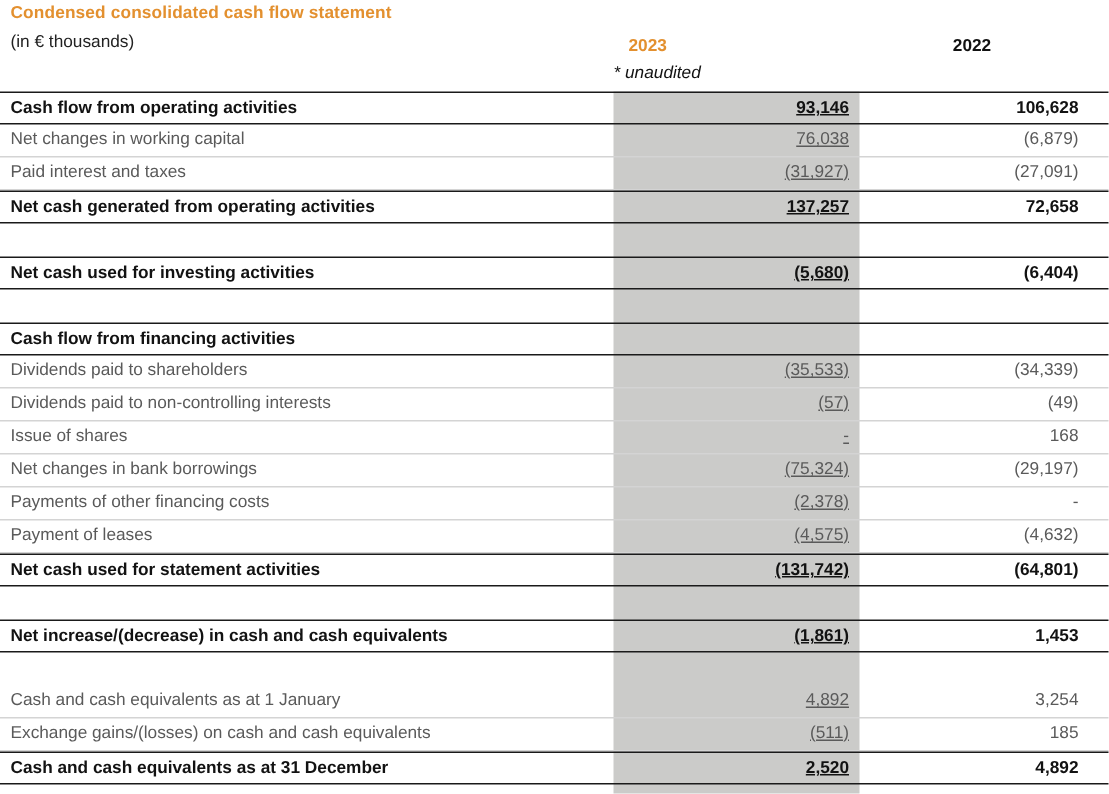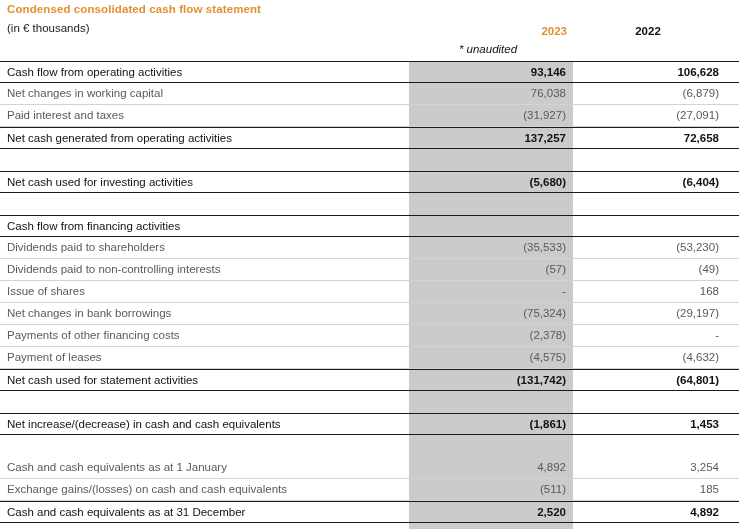--- a/index.html
+++ b/index.html
@@ -53,44 +53,44 @@
   .hdr-sub {
     position: absolute;
     left: 7px;
     top: 22px;
     font-size: 11.5px;
     color: #222222;
     white-space: nowrap;
   }
   .hdr-y1 {
     position: absolute;
-    left: 409px;
+    left: 419px;
     width: 158px;
     top: 25px;
-    text-align: right;
+    text-align: left;
     font-size: 11.5px;
     font-weight: bold;
     color: #e3902f;
   }
   .hdr-y2 {
     position: absolute;
     left: 577px;
     width: 142px;
     top: 25px;
     text-align: center;
     font-size: 11.5px;
     font-weight: bold;
     color: #111111;
   }
   .hdr-note {
     position: absolute;
     left: 409px;
     width: 158px;
     top: 43px;
-    text-align: center;
+    text-align: left;
     font-size: 11.5px;
     font-style: italic;
     color: #111111;
   }
 
   
   #rows {
     position: relative;
     z-index: 2;
   }
@@ -117,33 +117,34 @@
     left: 7px;
     top: 0;
     height: 100%;
     line-height: 21px;
     font-size: 11.5px;
     color: #5a5a5a;
     white-space: nowrap;
   }
   .row.bold .cell-label {
     color: #121212;
-    font-weight: normal;
+    font-weight: bold;
   }
 
   .cell-v1 {
     position: absolute;
     left: 409px;
     width: 157px;
     top: 0;
     height: 100%;
     line-height: 21px;
     text-align: right;
     font-size: 11.5px;
     color: #5a5a5a;
+    text-decoration: underline;
   }
   .cell-v2 {
     position: absolute;
     left: 577px;
     width: 142px;
     top: 0;
     height: 100%;
     line-height: 21px;
     text-align: right;
     font-size: 11.5px;
@@ -207,21 +208,21 @@
         <div class="cell-v2"></div>
       </div>
       <div class="row bold">
         <div class="cell-label">Cash flow from financing activities</div>
         <div class="cell-v1"></div>
         <div class="cell-v2"></div>
       </div>
       <div class="row">
         <div class="cell-label">Dividends paid to shareholders</div>
         <div class="cell-v1">(35,533)</div>
-        <div class="cell-v2">(53,230)</div>
+        <div class="cell-v2">(34,339)</div>
       </div>
       <div class="row">
         <div class="cell-label">Dividends paid to non-controlling interests</div>
         <div class="cell-v1">(57)</div>
         <div class="cell-v2">(49)</div>
       </div>
       <div class="row">
         <div class="cell-label">Issue of shares</div>
         <div class="cell-v1">-</div>
         <div class="cell-v2">168</div>

